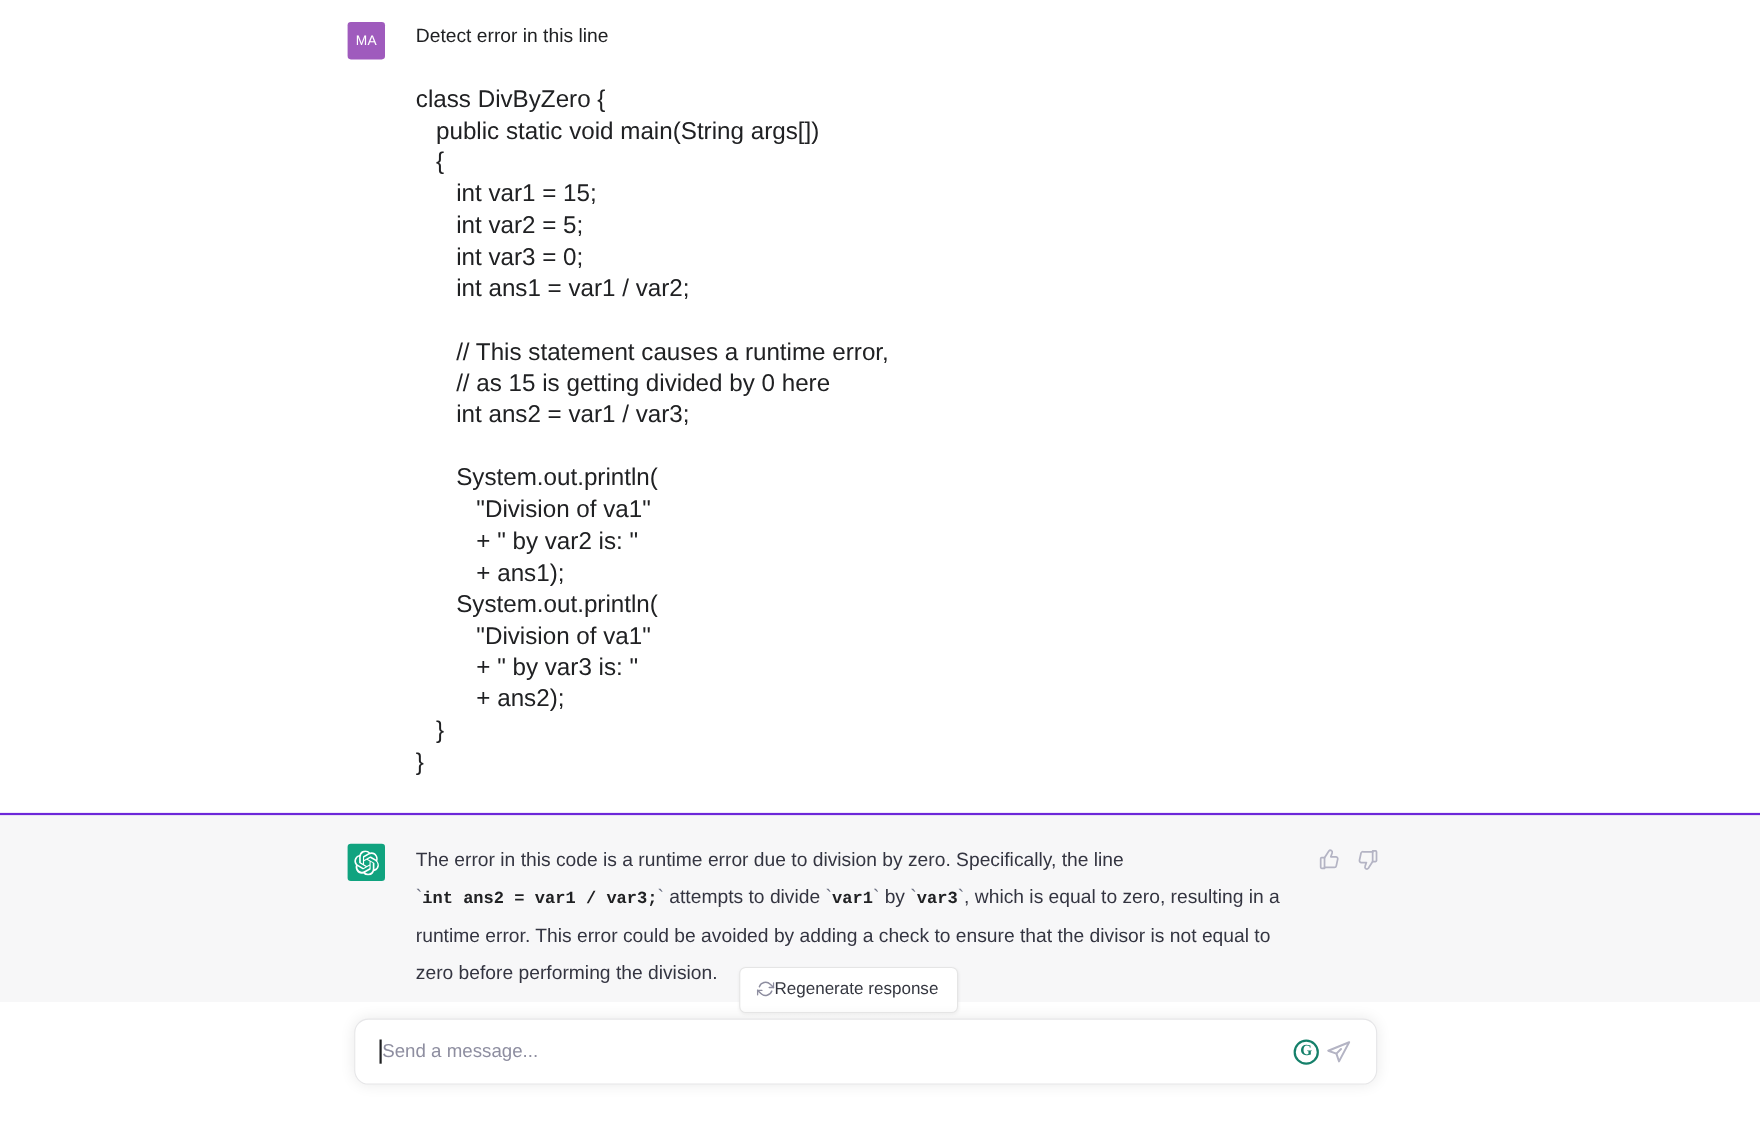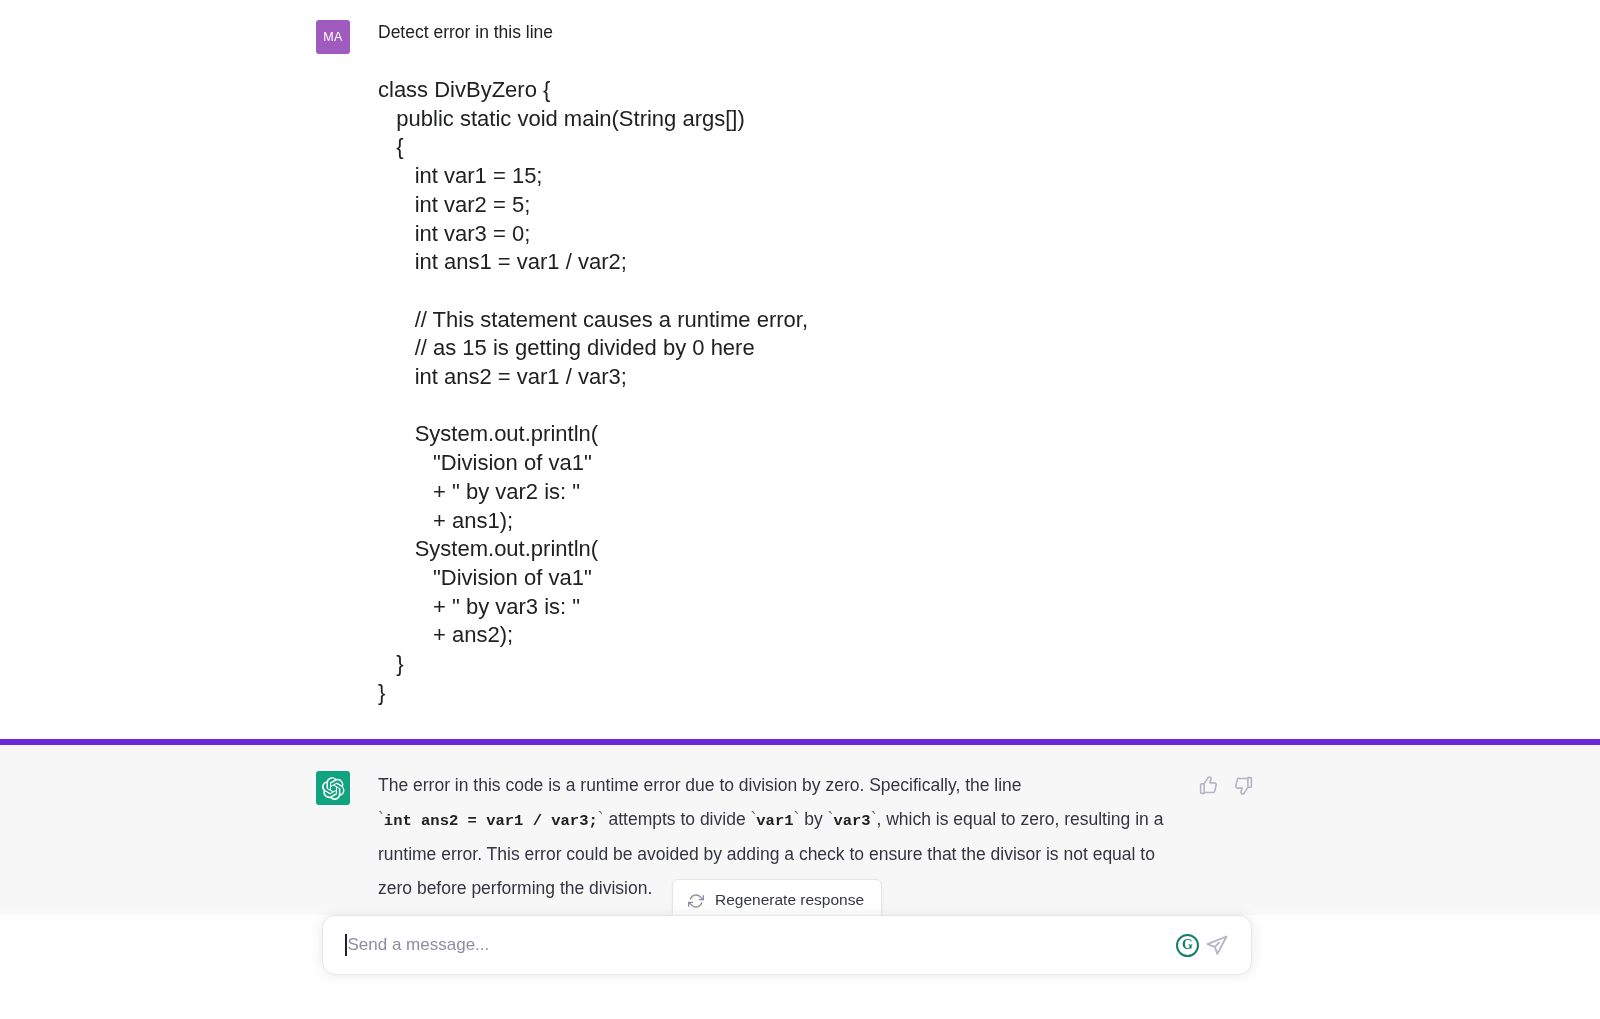--- a/index.html
+++ b/index.html
@@ -27,21 +27,21 @@
   }
 
   .turn-user {
     background: #ffffff;
     padding-top: 18px;
     padding-bottom: 32px;
   }
 
   .turn-assistant {
     background: #f7f7f8;
-    border-top: 6px solid #6d28d9;
+    border-top: 2px solid #6d28d9;
     padding-top: 24px;
     padding-bottom: 10px;
     min-height: 160px;
   }
 
   .turn-inner {
     display: flex;
     align-items: flex-start;
     padding-left: 316px;
     padding-right: 40px;
@@ -130,41 +130,40 @@
     padding-right: 6px;
   }
   .rate-btns svg { width: 21px; height: 21px; display: block; }
 
   
   .regen {
     position: absolute;
     left: 672px;
     top: 879px;
     display: inline-flex;
-    align-items: flex-end;
-    gap: 11px;
+    align-items: flex-start;
     background: #ffffff;
     border: 1px solid #e5e5e5;
     border-radius: 6px;
     padding: 11px 17px 11px 15px;
     box-shadow: 0 1px 3px rgba(0,0,0,0.06);
     font-size: 15.5px;
     color: #353740;
     cursor: pointer;
     white-space: nowrap;
     z-index: 5;
   }
   .regen svg { width: 16px; height: 16px; display: block; }
 
   
   .composer-region {
     position: absolute;
     left: 0;
     right: 0;
-    bottom: 11px;
+    bottom: 0;
     height: 105px;
     background: linear-gradient(180deg, rgba(247,247,248,0) 0%, #ffffff 38%, #ffffff 100%);
     z-index: 6;
   }
 
   .composer {
     position: absolute;
     left: 322px;
     top: 12px;
     width: 930px;

